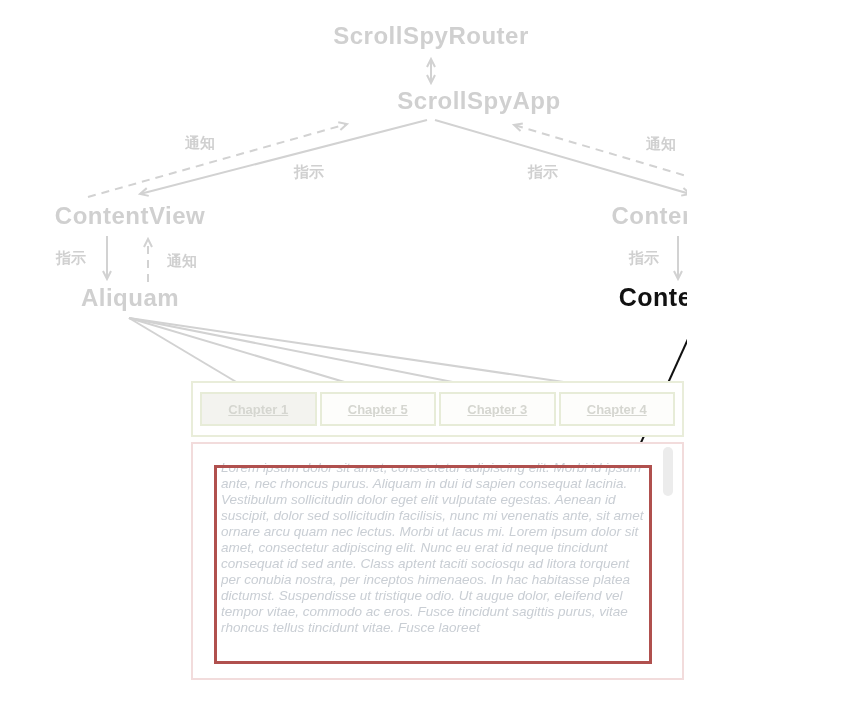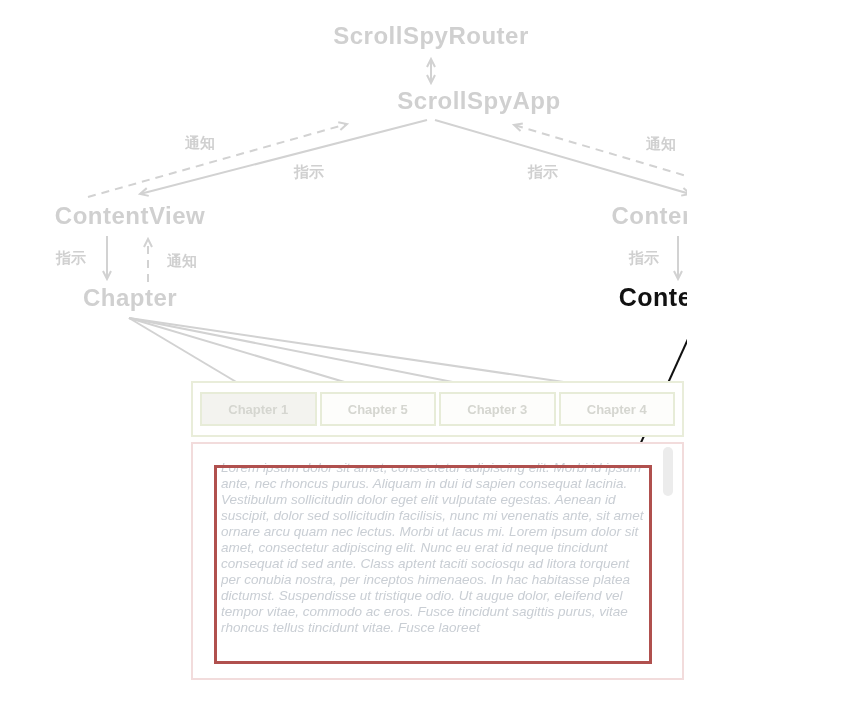--- a/index.html
+++ b/index.html
@@ -39,21 +39,21 @@
   }
   .edge-label.active{color:var(--black);}
   .nav-box{
     position:absolute;left:191px;top:381px;width:493px;height:56px;
     border:2px solid var(--nav_border);box-sizing:border-box;background:#fff;
     display:flex;align-items:center;padding:0 7px;gap:3px;
   }
   .tab{
     flex:1;height:34px;box-sizing:border-box;border:2px solid var(--tab_border);
     background:var(--tab_bg);color:var(--tab_text);
-    font-weight:bold;font-size:13px;display:flex;align-items:center;justify-content:center;
+    font-weight:bold;font-size:13px;display:flex;align-items:center;justify-content:center;text-decoration:underline;
   }
   .tab.active{background:var(--tab_active_bg);}
   .content-box{
     position:absolute;left:191px;top:442px;width:493px;height:238px;
     border:2px solid var(--content_border);box-sizing:border-box;background:#fff;
   }
   .lorem{
     position:absolute;left:221px;top:460px;width:427px;height:205px;overflow:hidden;
     font-size:13.5px;line-height:16px;color:var(--lorem_text);z-index:2;font-style:italic;
   }
@@ -107,21 +107,21 @@
     <line x1="129" y1="318" x2="488" y2="389" marker-end="url(#ah-gray)"></line>
     <line x1="129" y1="318" x2="611" y2="389" marker-end="url(#ah-gray)"></line>
 
     <line class="black" x1="698" y1="317" x2="609" y2="513" marker-end="url(#ah-black)"></line>
   </svg>
 
   <div class="node" style="left:431px;top:22px;">ScrollSpyRouter</div>
   <div class="node" style="left:431px;top:87px;margin-left:48px;">ScrollSpyApp</div>
   <div class="node" style="left:130px;top:202px;">ContentView</div>
   <div class="node" style="left:697px;top:202px;margin-left:12px;">ContentListView</div>
-  <div class="node" style="left:130px;top:284px;">Chapter</div>
+  <div class="node" style="left:130px;top:284px;">Aliquam</div>
   <div class="node active" style="left:697px;top:283px;">ContentView</div>
 
   <div class="edge-label" style="left:200px;top:143px;">通知</div>
   <div class="edge-label" style="left:309px;top:172px;">指示</div>
   <div class="edge-label" style="left:543px;top:172px;">指示</div>
   <div class="edge-label" style="left:661px;top:144px;">通知</div>
   <div class="edge-label" style="left:71px;top:258px;">指示</div>
   <div class="edge-label" style="left:182px;top:261px;">通知</div>
   <div class="edge-label" style="left:644px;top:258px;">指示</div>
   <div class="edge-label active" style="left:755px;top:260px;">通知</div>

